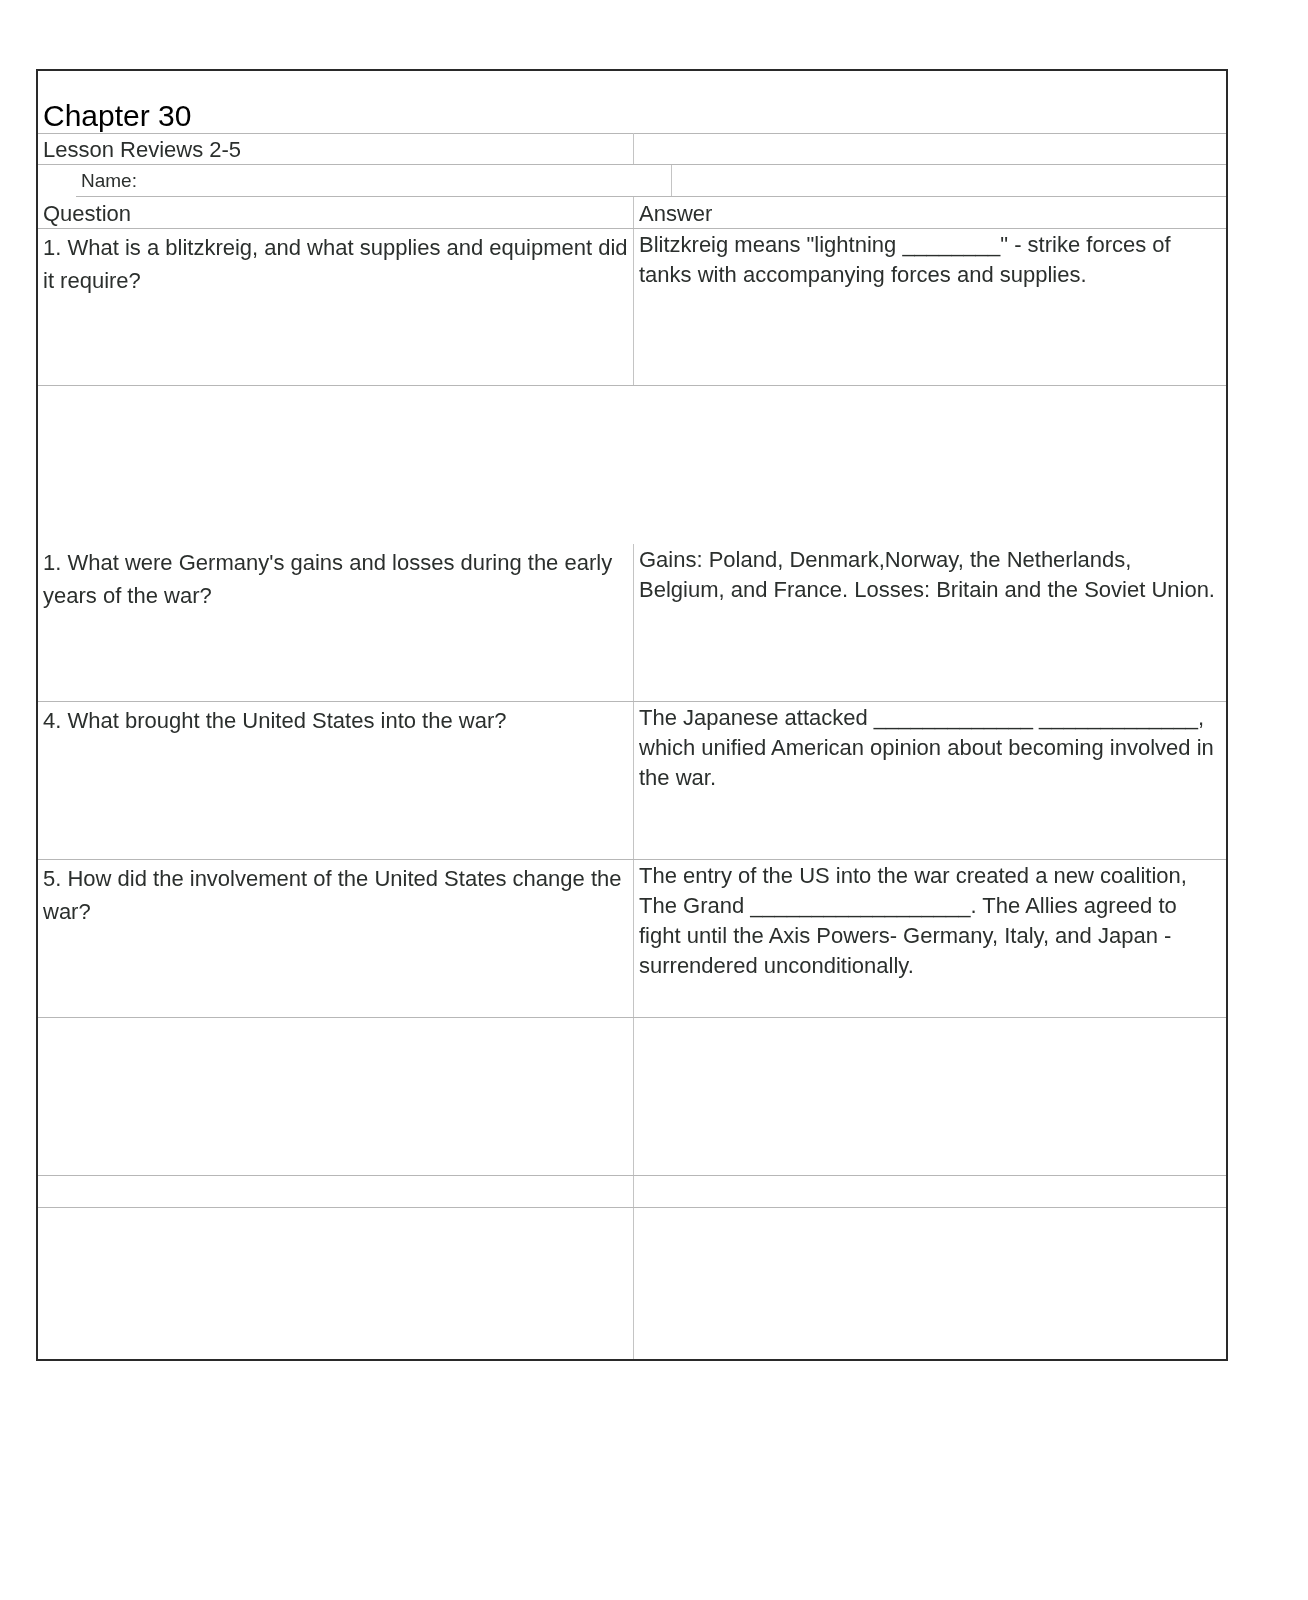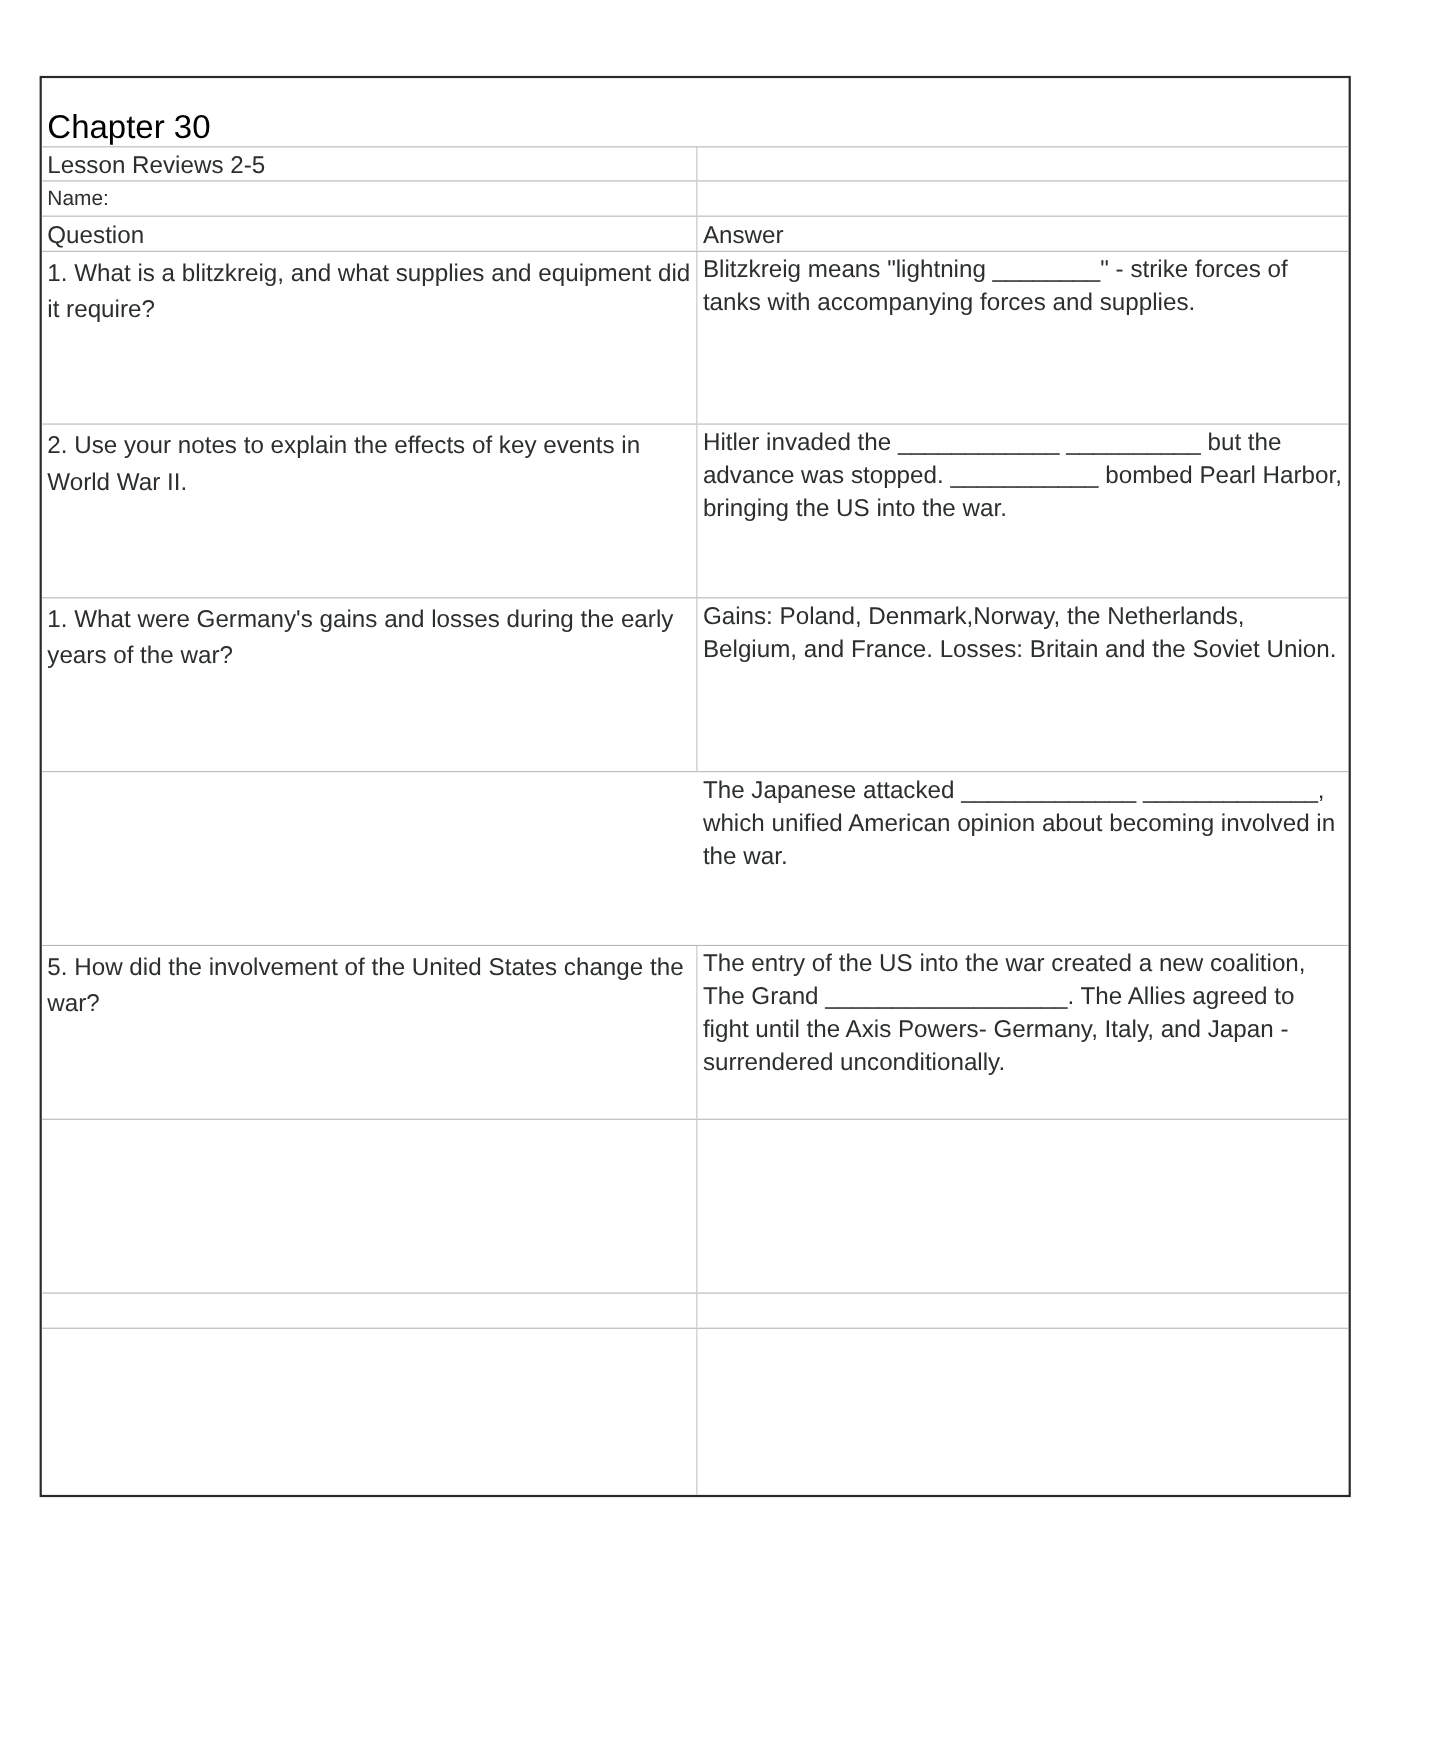--- a/index.html
+++ b/index.html
@@ -29,46 +29,43 @@
 <div class="sheet">
   <div class="title-row">
     <div class="title">Chapter 30</div>
   </div>
 
   <div class="row" style="top:62px;height:31px;">
     <div class="cell left small">Lesson Reviews 2-5</div>
     <div class="cell right"></div>
   </div>
 
-  <div class="row" style="top:94px;height:31px;">
+  <div class="row" style="top:94px;height:31px;margin-left:38px;">
     <div class="cell left name">Name:</div>
     <div class="cell right"></div>
   </div>
 
   <div class="row" style="top:126px;height:31px;padding-left:32px;">
     <div class="cell left small">Question</div>
     <div class="cell right small">Answer</div>
   </div>
 
   <div class="row" style="top:158px;height:156px;">
     <div class="cell left q">1. What is a blitzkreig, and what supplies and equipment did it require?</div>
     <div class="cell right a">Blitzkreig means "lightning ________" - strike forces of tanks with accompanying forces and supplies.</div>
   </div>
 
-  <div class="row" style="top:315px;height:157px;">
-    <div class="cell left q">2. Use your notes to explain the effects of key events in World War II.</div>
-    <div class="cell right a">Hitler invaded the ____________ __________ but the advance was stopped. ___________ bombed Pearl Harbor, bringing the US into the war.</div>
-  </div>
 
   <div class="row" style="top:473px;height:157px;">
     <div class="cell left q">1. What were Germany's gains and losses during the early years of the war?</div>
     <div class="cell right a">Gains: Poland, Denmark,Norway, the Netherlands, Belgium, and France. Losses: Britain and the Soviet Union.</div>
   </div>
 
   <div class="row" style="top:631px;height:157px;">
+    <div class="cell left q">4. What brought the United States into the war?</div>
     <div class="cell right a">The Japanese attacked _____________ _____________, which unified American opinion about becoming involved in the war.</div>
   </div>
 
   <div class="row" style="top:789px;height:157px;">
     <div class="cell left q">5. How did the involvement of the United States change the war?</div>
     <div class="cell right a">The entry of the US into the war created a new coalition, The Grand __________________. The Allies agreed to fight until the Axis Powers- Germany, Italy, and Japan - surrendered unconditionally.</div>
   </div>
 
   <div class="row" style="top:947px;height:157px;">
     <div class="cell left"></div>

